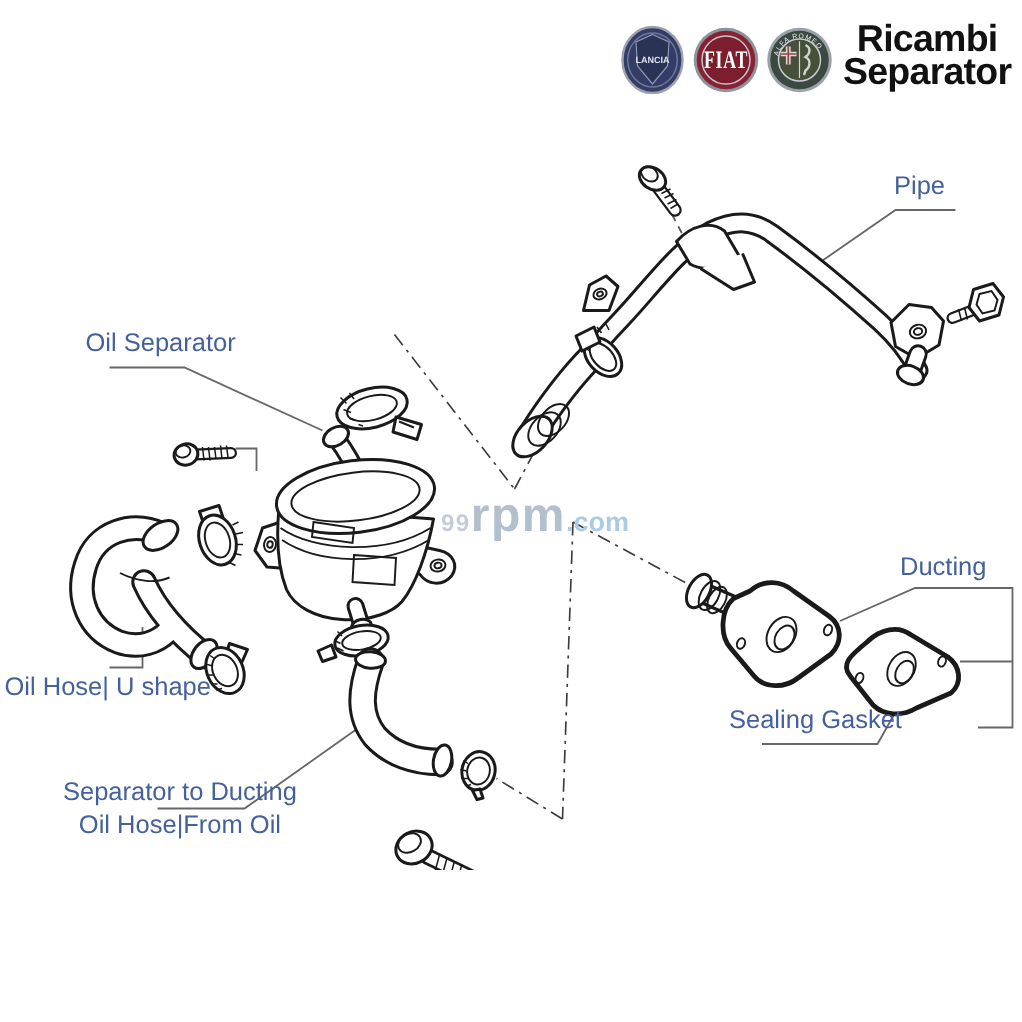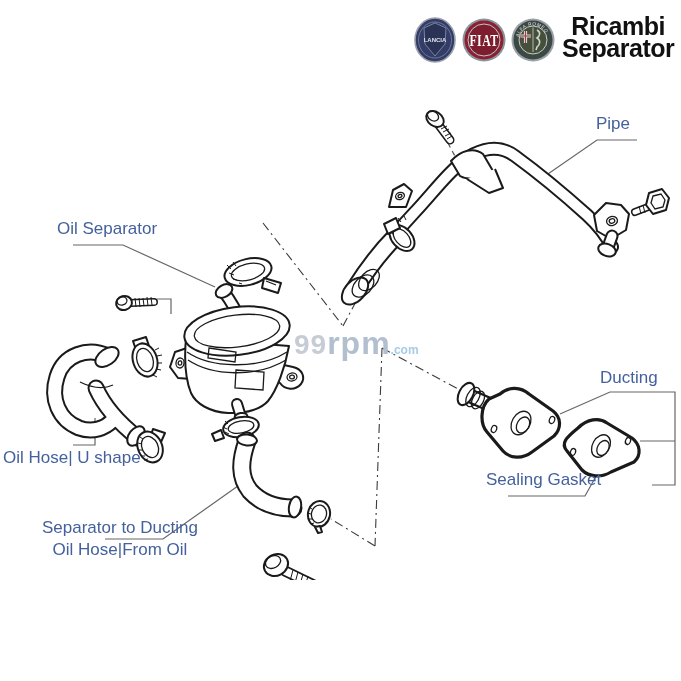--- a/index.html
+++ b/index.html
@@ -23,23 +23,23 @@
   .label2 div{line-height:22px;}
 
   
   .logos{position:absolute;top:17px;left:412px;display:flex;gap:3px;}
   .logo{width:46px;height:46px;}
   .brand-title{position:absolute;left:562px;top:16px;font-weight:bold;font-size:25px;
                line-height:21.5px;color:var(--title-black,#111);letter-spacing:-0.5px;}
 
   
   .watermark{position:absolute;left:294px;top:325px;white-space:nowrap;font-weight:bold;}
-  .wm99{font-size:28px;color:var(--watermark-99,#c6ccd6);letter-spacing:1px;}
+  .wm99{font-size:16px;color:var(--watermark-99,#c6ccd6);letter-spacing:1px;}
   .wmrpm{font-size:32px;color:var(--watermark-rpm,#b2bfcf);letter-spacing:1px;}
-  .wmcom{font-size:12px;color:var(--watermark-com,#a9cbe4);}
+  .wmcom{font-size:18px;color:var(--watermark-com,#a9cbe4);}
 </style>
 </head>
 <body>
 
 <div class="stage">
 
   <svg class="diagram" width="681" height="681" viewBox="0 0 681 681">
 
     <g>
       <line class="dashdot" x1="263" y1="223" x2="343" y2="326"></line>

